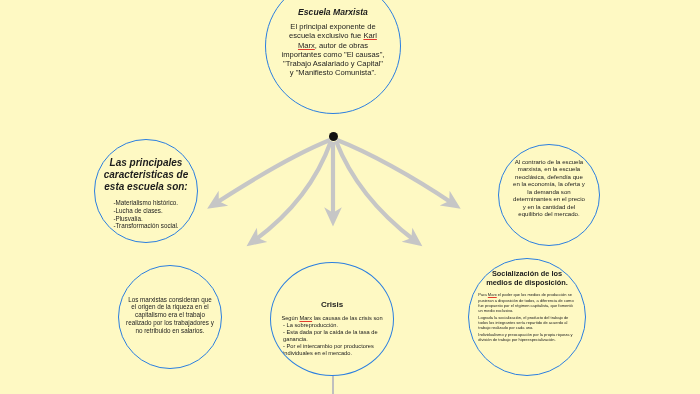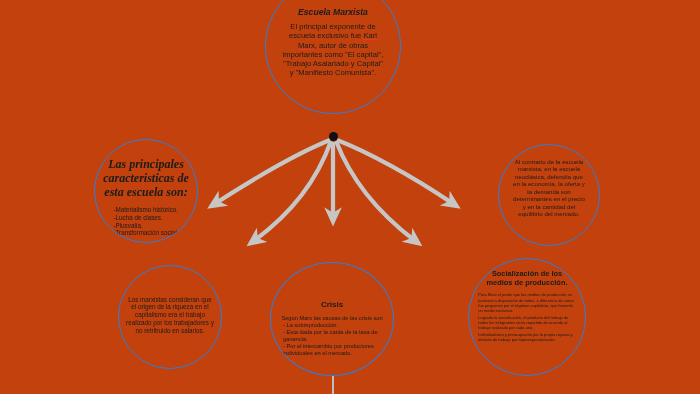--- a/index.html
+++ b/index.html
@@ -9,21 +9,21 @@
     background: #ffffff;
   }
   body {
     font-family: "Liberation Sans", sans-serif;
     -webkit-font-smoothing: antialiased;
   }
   #canvas {
     position: relative;
     width: 700px;
     height: 394px;
-    background: #c2410c;
+    background: #fef9c3;
     overflow: hidden;
   }
   #arrow-layer {
     position: absolute;
     left: 0;
     top: 0;
     width: 700px;
     height: 394px;
     pointer-events: none;
   }
@@ -76,21 +76,21 @@
 
   
   #node-caracteristicas {
     left: 94px;
     top: 139px;
     width: 104px;
     height: 104px;
     padding-top: 17px;
   }
   #node-caracteristicas .node-inner { width: 86%; }
-  #node-caracteristicas .node-title { font-size: 12px; font-family: Liberation Serif, serif; }
+  #node-caracteristicas .node-title { font-size: 10px; }
   #node-caracteristicas .node-body {
     font-size: 6.3px;
     margin-top: 7px;
   }
 
   
   #node-neoclasica {
     left: 498px;
     top: 144px;
     width: 102px;
@@ -192,21 +192,21 @@
       <path d="M337,140 C368,152 412,176 452,203"></path>
     </g>
   </svg>
 
   <div class="hub-dot"></div>
   <div class="tail-stub"></div>
 
   <div class="node" id="node-escuela-marxista">
     <div class="node-inner">
       <div class="node-title">Escuela Marxista</div>
-      <div class="node-body"><span>El principal exponente de escuela exclusivo fue </span><span class="link-red">Karl Marx</span><span>, autor de obras importantes como "El capital", "Trabajo Asalariado y Capital" y "Manifiesto  Comunista".</span></div>
+      <div class="node-body"><span>El principal exponente de escuela exclusivo fue </span><span class="link-red">Karl Marx</span><span>, autor de obras importantes como "El causas", "Trabajo Asalariado y Capital" y "Manifiesto  Comunista".</span></div>
     </div>
   </div>
 
   <div class="node" id="node-caracteristicas">
     <div class="node-inner">
       <div class="node-title">Las principales caracteristicas de esta escuela son:</div>
       <div class="node-body">
         <div class="bullets">
           <div>-Materialismo histórico.</div>
           <div>-Lucha de clases.</div>
@@ -238,21 +238,21 @@
           <div>- La sobreproducción.</div>
           <div>- Esta dada por la caída de la tasa de ganancia.</div>
           <div>- Por el intercambio por productores individuales en el mercado.</div>
         </div>
       </div>
     </div>
   </div>
 
   <div class="node" id="node-socializacion">
     <div class="node-inner">
-      <div class="node-title">Socialización de los medios de producción.</div>
+      <div class="node-title">Socialización de los medios de disposición.</div>
       <div class="node-body">
         <p><span>Para </span><span class="link-red">Marx</span><span> el poder que los medios de producción se pusieran a disposición de todos, a diferencia de como fue propuesto por el régimen capitalista, que fomentó un medio exclusivo.</span></p>
         <p>Lograda la socialización, el producto del trabajo de todos los integrantes sería repartido de acuerdo al trabajo realizado por cada uno.</p>
         <p>Individualismo y preocupación por la propia riqueza y división de trabajo por hiperespecialización.</p>
       </div>
     </div>
   </div>
 
 </div>
 

